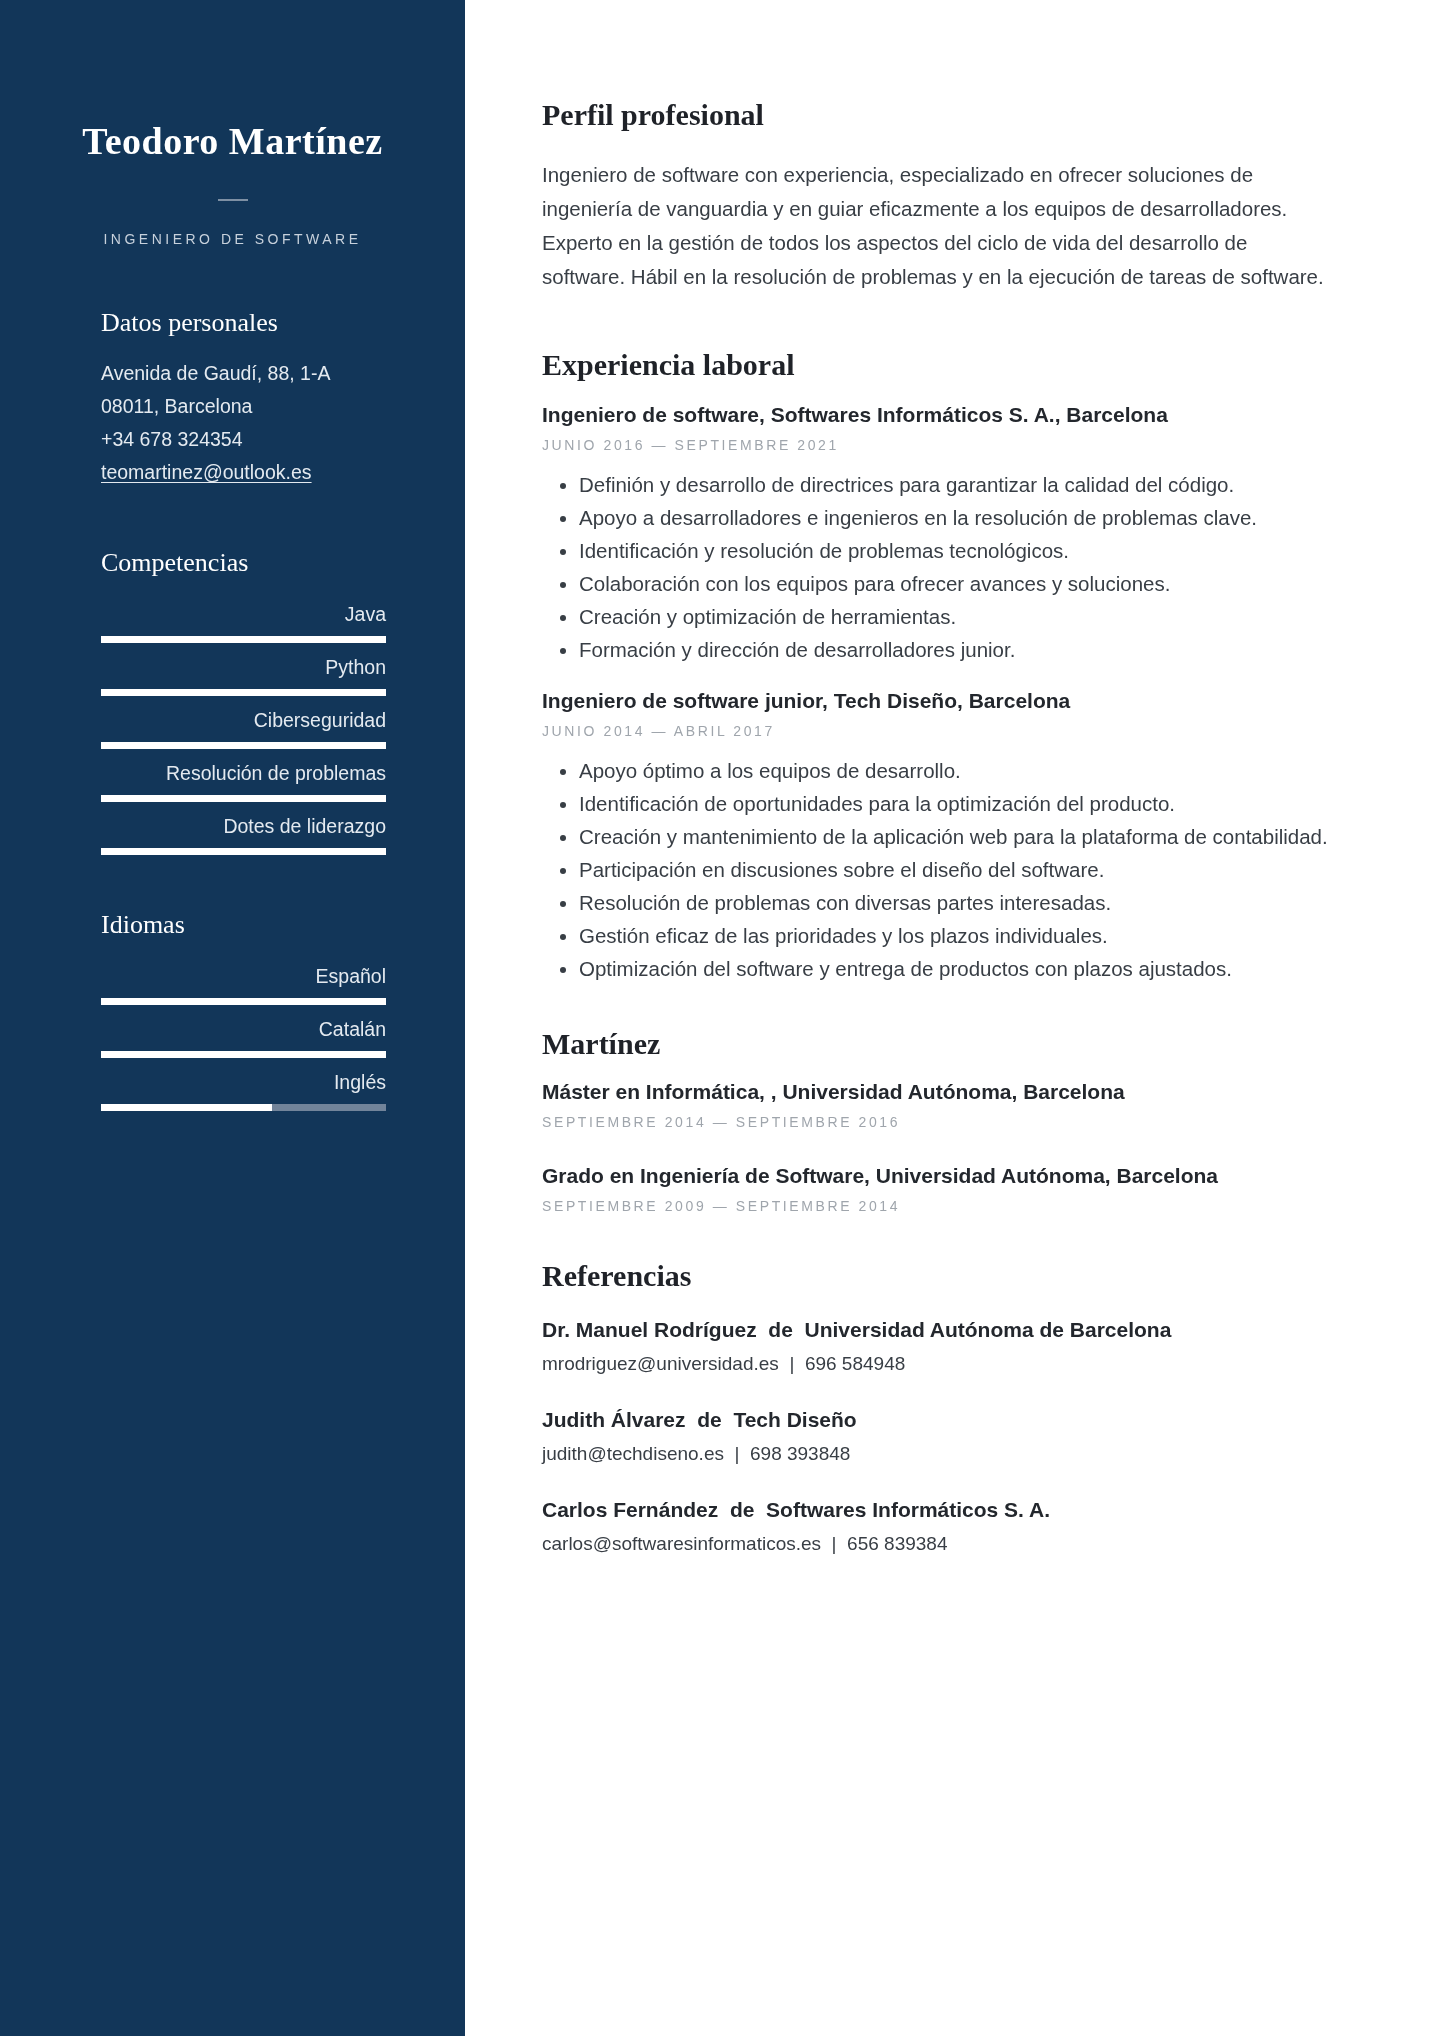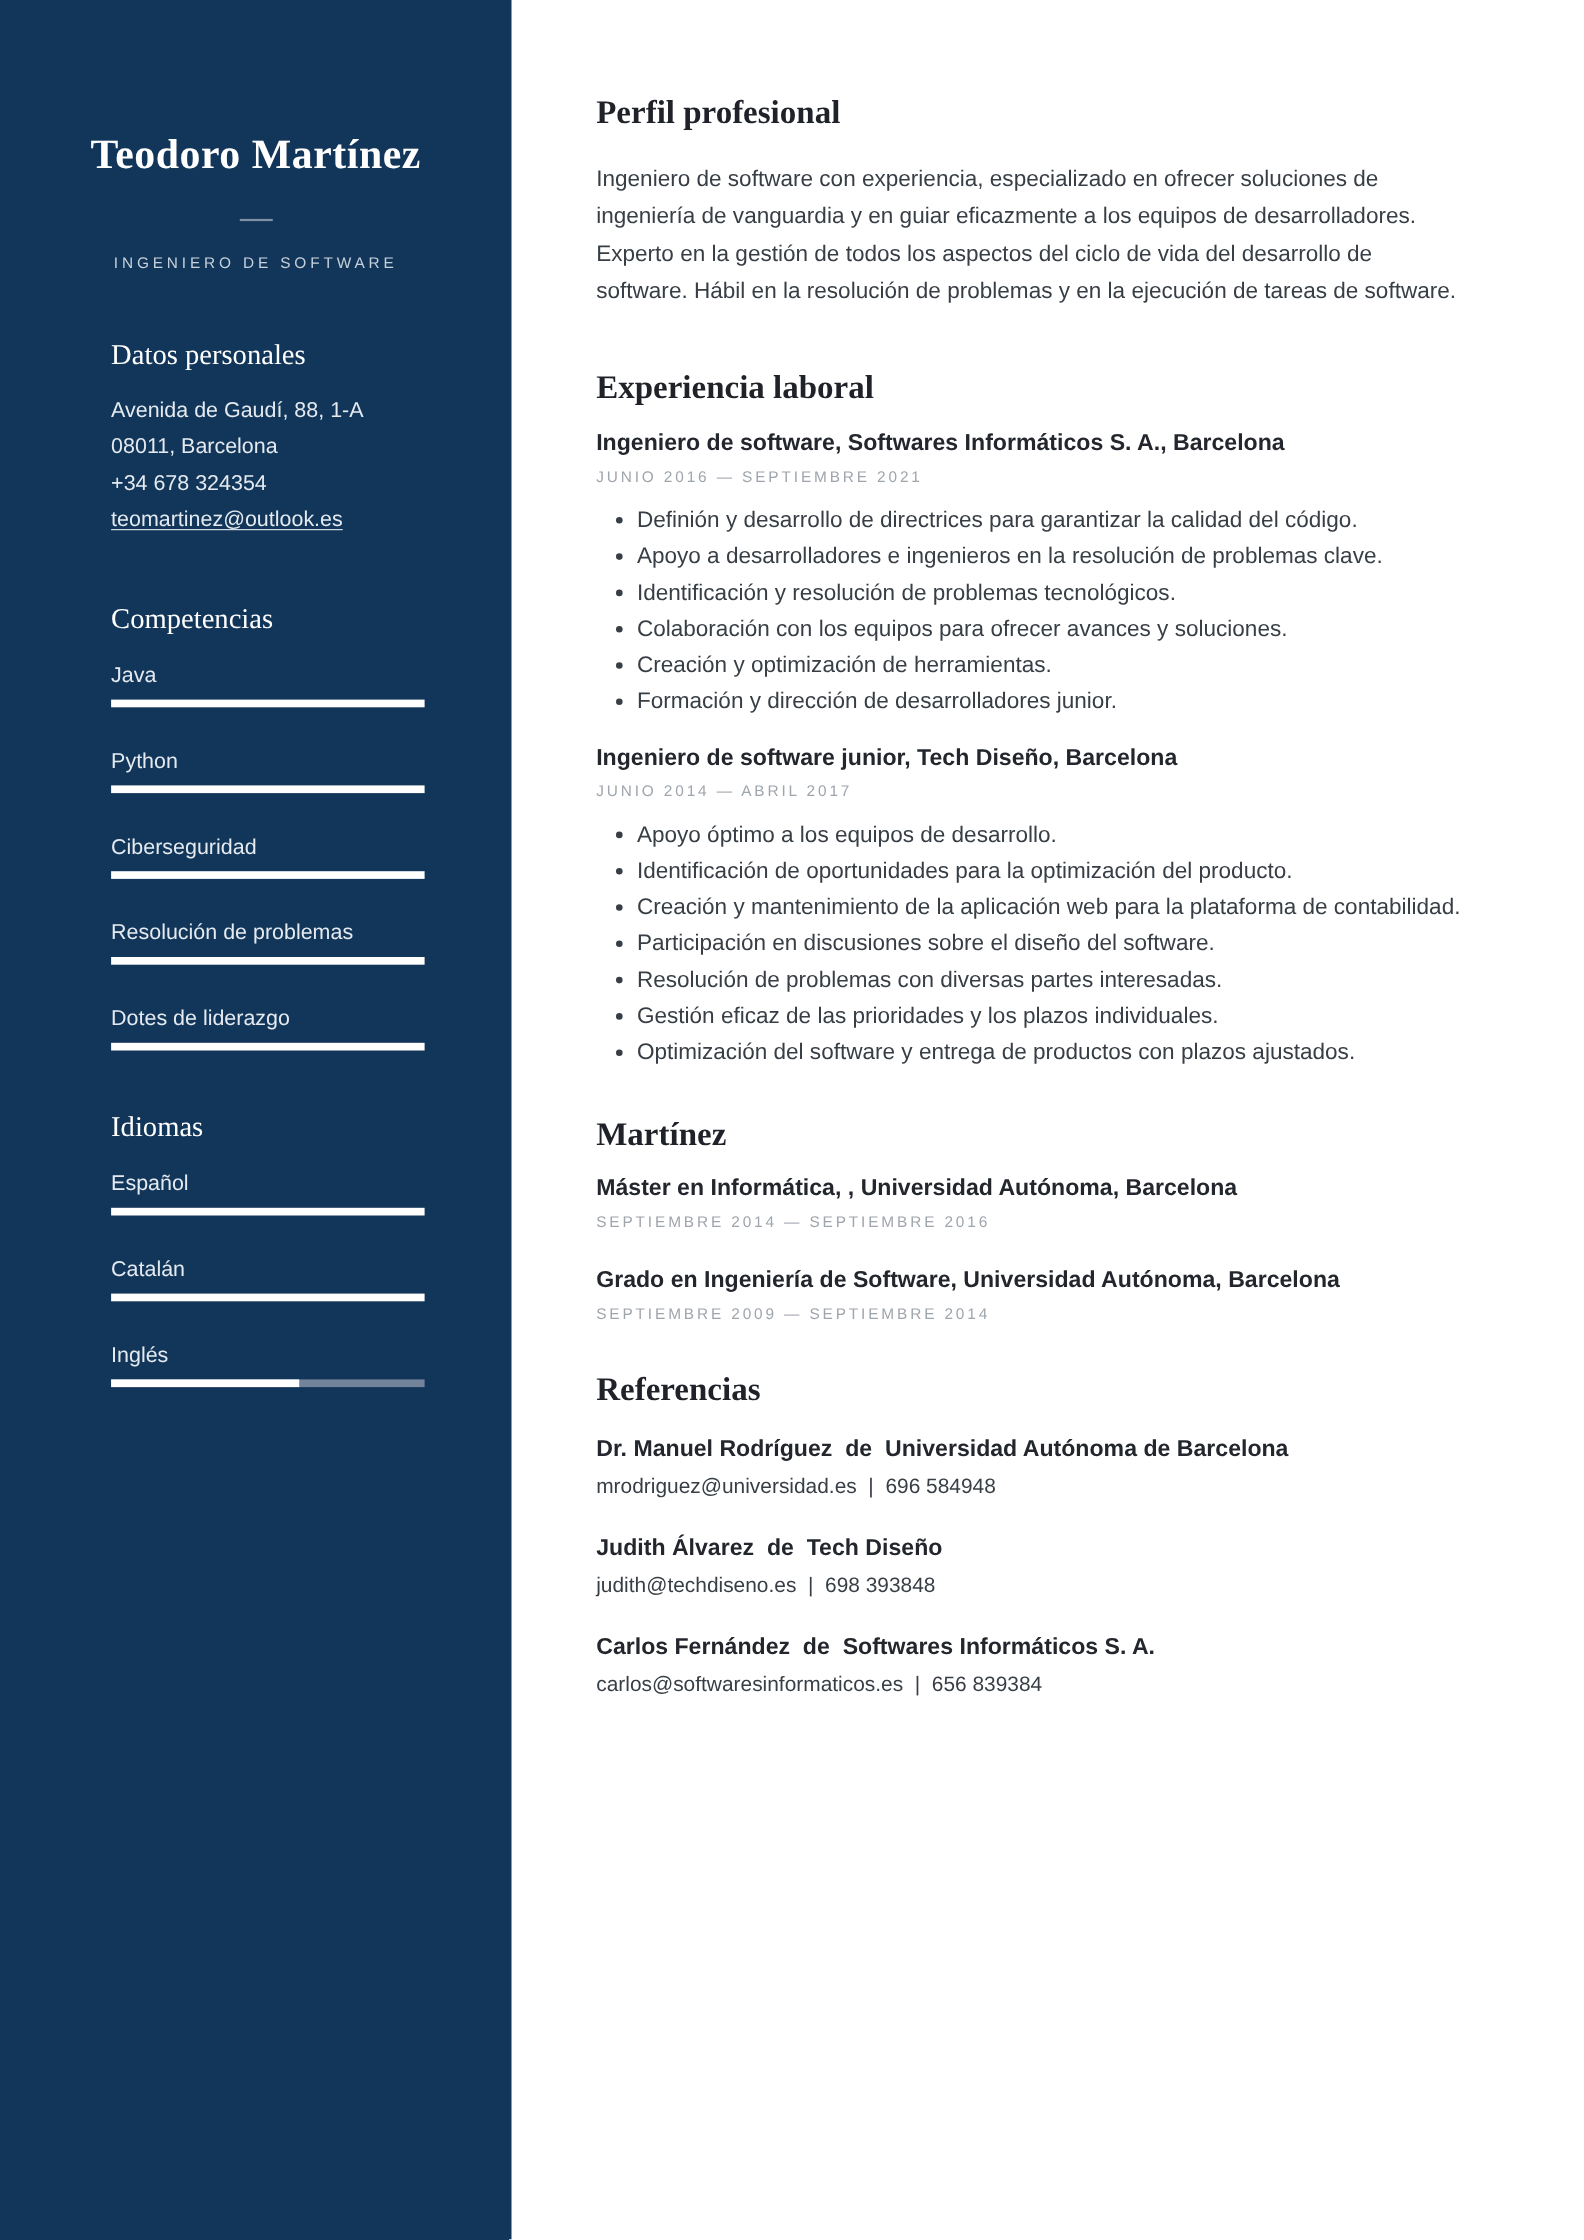--- a/index.html
+++ b/index.html
@@ -76,41 +76,41 @@
   .side-email{
     display:inline-block;
     font-size:19.5px;
     line-height:33px;
     color:var(--sidebar-text);
     text-decoration:underline;
     text-underline-offset:3px;
   }
   .sec-skills{margin-top:56px;}
   .sec-skills h3, .sec-langs h3{margin-bottom:20px;}
-  .meter-item{margin-bottom:36px;}
+  .meter-item{margin-bottom:11px;text-align:right;}
   .meter-label{
     font-size:19.5px;
     line-height:26px;
     font-weight:300;
     color:var(--sidebar-text);
   }
   .meter-track{
     margin-top:9px;
     width:100%;height:7px;
     background:var(--bar-track);
   }
   .meter-fill{
     height:7px;
     background:var(--bar-fill);
   }
   .sec-langs{margin-top:52px;}
   
   .main{
     position:absolute;
-    left:542px;top:4px;
+    left:542px;top:16px;
     width:790px;
     padding-top:80px;
   }
   .main h2{
     font-family:"Liberation Serif", serif;
     font-weight:bold;
     font-size:30px;
     line-height:38px;
     color:var(--heading-dark);
   }

